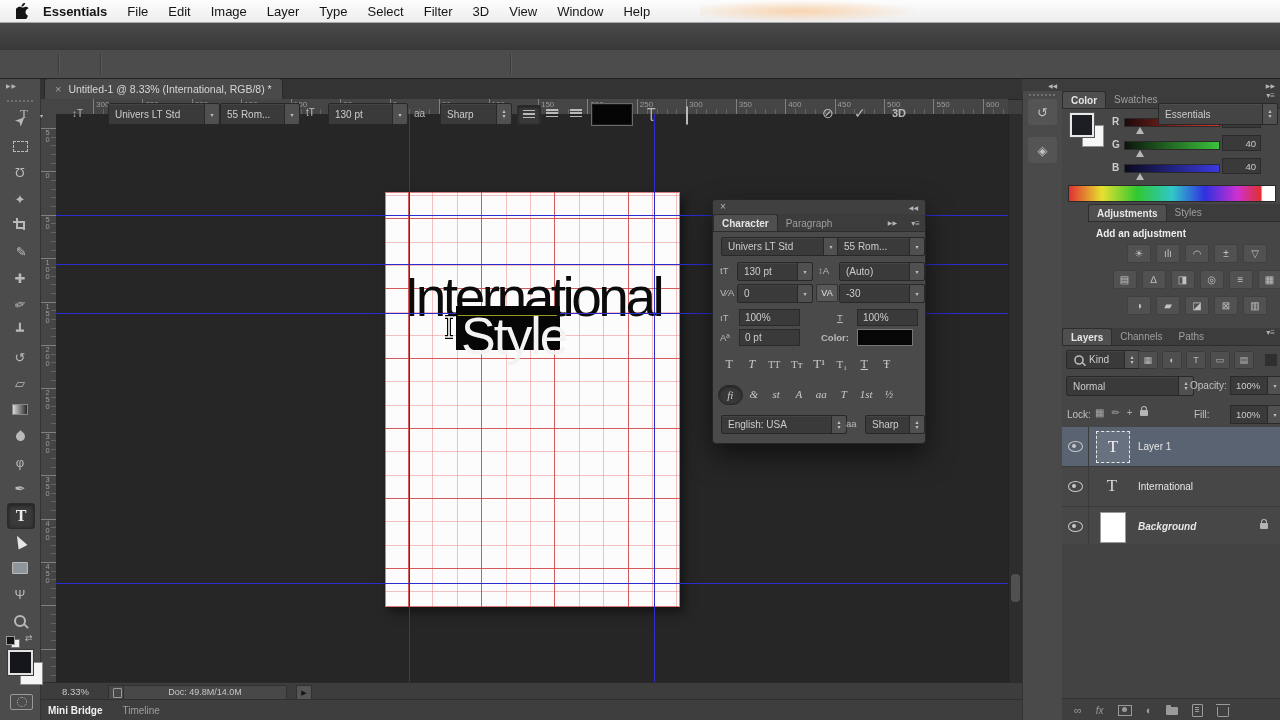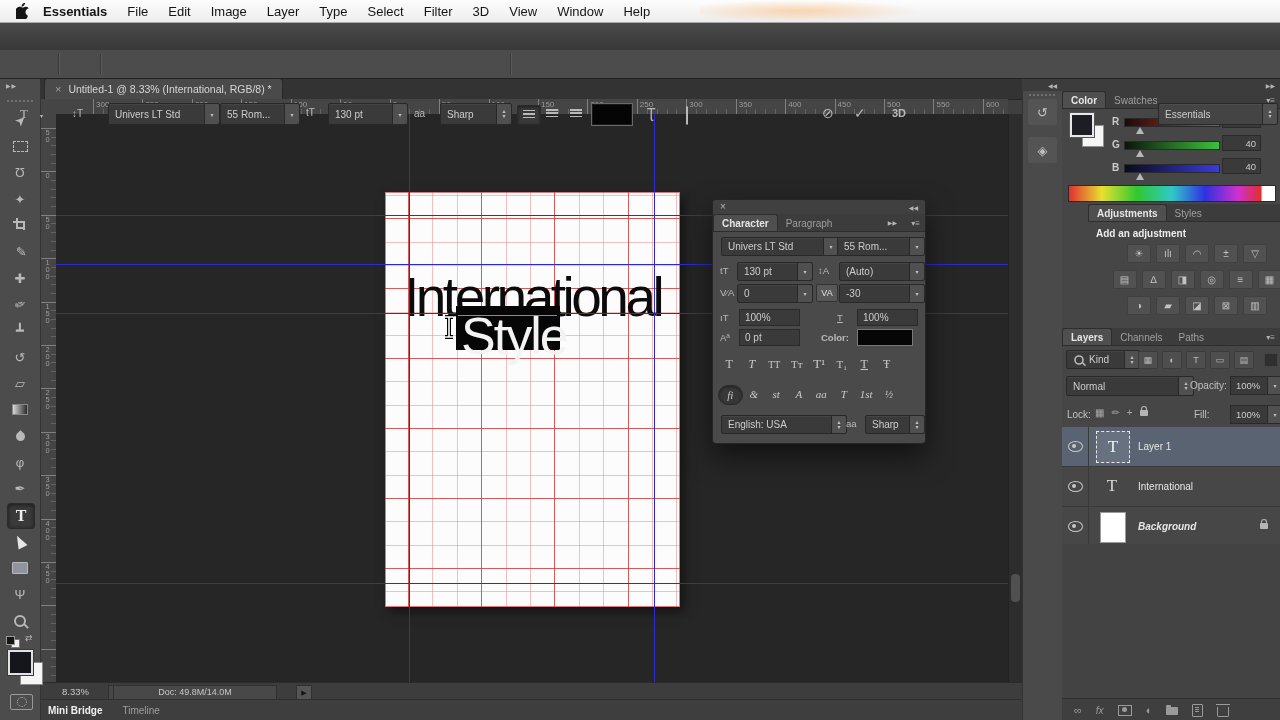--- a/index.html
+++ b/index.html
@@ -98,36 +98,36 @@
   #style-text{position:absolute;left:405px;top:196px;font-size:52px;letter-spacing:-2px;color:#f3f3f3;line-height:1;z-index:5;white-space:nowrap}
   #yellow-line{position:absolute;left:402px;top:201px;width:99px;height:1px;background:#9a9a22;z-index:6}
   #ibeam{position:absolute;left:386px;top:200px;z-index:7}
   
   #scrollv{position:absolute;left:1008px;top:114px;width:14px;height:568px;background:#2d2d2d;border-left:1px solid #222}
   #scrollv .thumb{position:absolute;left:2px;top:460px;width:9px;height:28px;background:#505050;border-radius:4px}
   #statusbar{position:absolute;left:40px;top:682px;width:982px;height:17px;background:#3d3d3d;border-top:1px solid #2b2b2b}
   #status-zoom{position:absolute;left:22px;top:3px;font-size:9.5px;color:#c8c8c8}
   #status-icon{position:absolute;left:68px;top:2px;width:16px;height:13px;background:#474747;border:1px solid #303030;display:flex;align-items:center;justify-content:center}
   #status-icon::after{content:'';width:7px;height:8px;border:1px solid #9a9a9a;border-radius:1px}
-  #status-doc{position:absolute;left:73px;top:2px;width:162px;height:13px;background:#484848;border:1px solid #303030;
+  #status-doc{position:absolute;left:83px;top:2px;width:162px;height:13px;background:#484848;border:1px solid #303030;
               color:#c6c6c6;font-size:9px;text-align:center;line-height:13px}
   #status-play{position:absolute;left:256px;top:2px;width:14px;height:13px;background:#555;border:1px solid #303030;
               color:#141414;font-size:7px;text-align:center;line-height:13px}
   #bottombar{position:absolute;left:40px;top:699px;width:982px;height:21px;background:#3e3e3e;border-top:1px solid #2f2f2f;display:flex;align-items:center}
   #tab-minibridge{padding:0 10px 0 8px;font-size:10px;font-weight:bold;color:#f0f0f0}
   #tab-timeline{padding:0 10px;font-size:10px;color:#9f9f9f}
   
   #panels-top{position:absolute;left:1022px;top:78px;right:0;height:13px;background:#3c3c3c;border-bottom:1px solid #2d2d2d}
   #dock-left-collapse{position:absolute;left:26px;top:4px;font-size:6px;color:#b5b5b5}
   #dock-right-collapse{position:absolute;right:5px;top:4px;font-size:6px;color:#b5b5b5}
   #dockstrip{position:absolute;left:1022px;top:91px;width:40px;bottom:0;background:#4a4a4a;border-left:1px solid #333;border-right:1px solid #333}
   .dock-btn{position:absolute;left:5px;width:29px;height:26px;background:#545454;border-radius:3px;color:#c0c0c0;
             font-size:13px;display:flex;align-items:center;justify-content:center}
   #panels-bg{position:absolute;left:1062px;top:91px;right:0;bottom:0;background:#464646}
-  .ptabs{position:absolute;left:0;right:0;top:0;height:17px;background:#3c3c3c;border-bottom:1px solid #2d2d2d;display:flex;align-items:flex-end}
+  .ptabs{position:absolute;left:0;right:0;top:0;height:17px;background:#3c3c3c;border-bottom:1px solid #2d2d2d;display:flex;align-items:flex-start}
   .ptab{height:16px;padding:0 8px;font-size:10px;color:#9f9f9f;display:flex;align-items:center}
   .ptab.active{background:#4f4f4f;color:#e5e5e5;border:1px solid #2d2d2d;border-bottom:none;border-radius:3px 3px 0 0;font-weight:bold}
   .pmenu{margin-left:auto;color:#b0b0b0;font-size:8px;padding:0 5px 3px 0}
   .pmenu::after{content:"▾≡"}
   .psec{position:absolute;width:218px}
   #sec-color{left:1062px;top:91px;height:113px}
   #cp-fg{position:absolute;left:8px;top:22px;width:20px;height:20px;background:#1d1e24;border:2px solid #e8e8e8;box-shadow:0 0 0 1px #555;z-index:2}
   #cp-bg{position:absolute;left:20px;top:34px;width:20px;height:20px;background:#f6f6f6;border:1px solid #909090}
   #channel-rows{position:absolute;left:0;top:21px;right:0}
   .ch-row{position:relative;height:23px}

